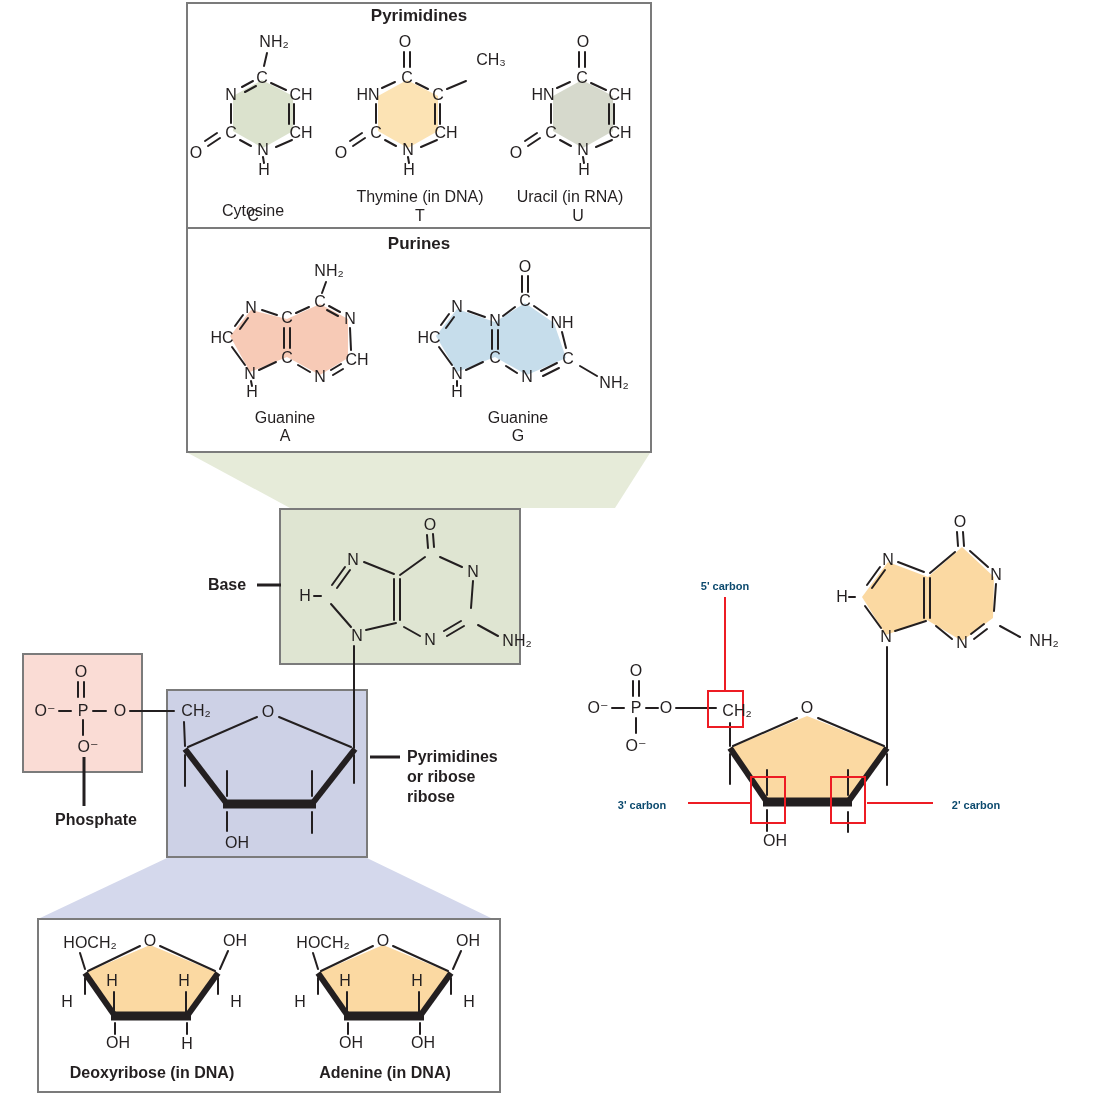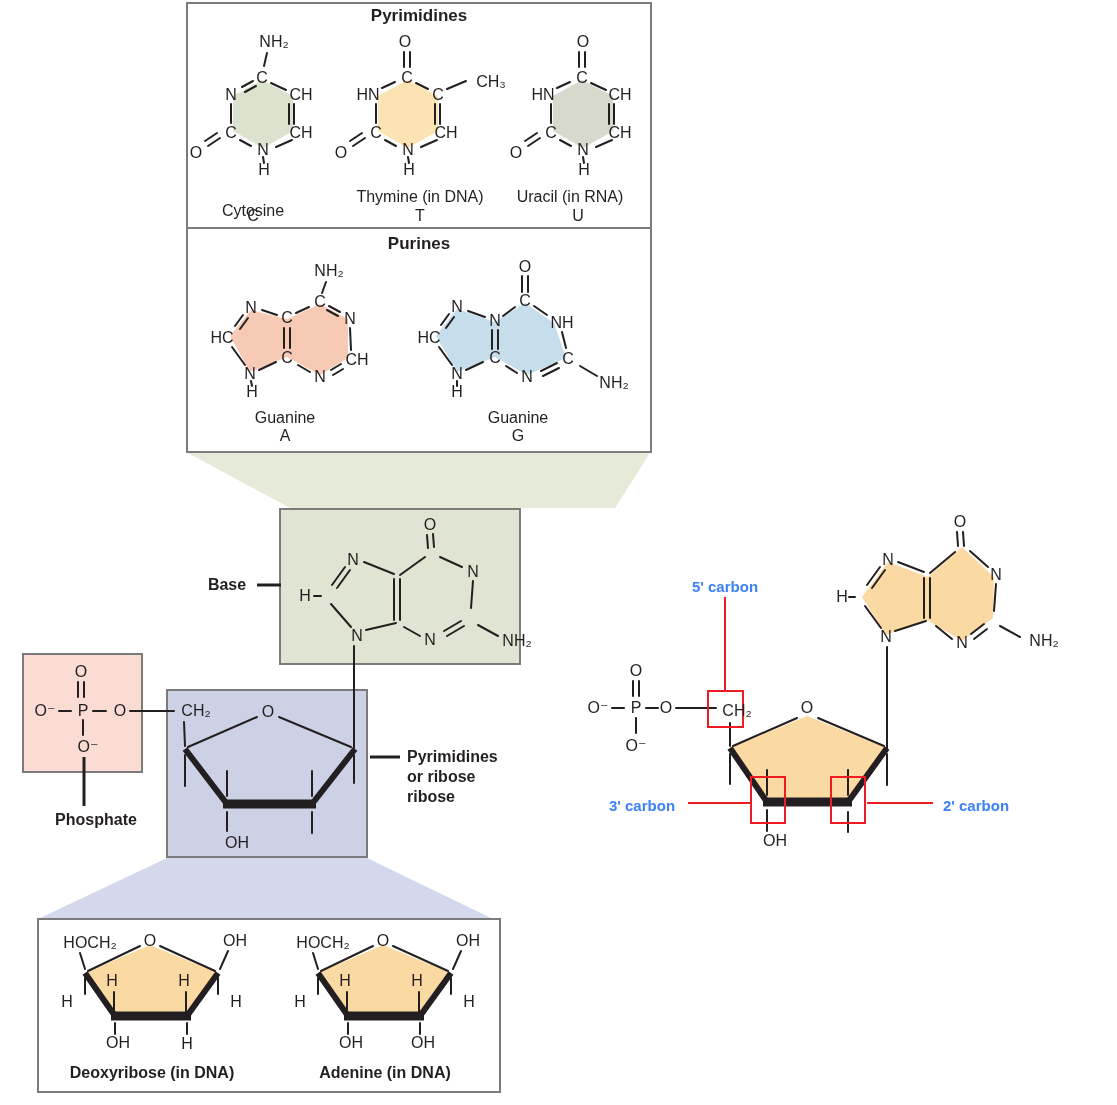--- a/index.html
+++ b/index.html
@@ -2,21 +2,21 @@
 <html><head>
 <meta charset="utf-8">
 <style>
   html,body{margin:0;padding:0;background:#fff}
   .stage{position:relative;width:1117px;height:1105px;background:#ffffff;
          font-family:"Liberation Sans","DejaVu Sans",sans-serif;color:#231f20;overflow:hidden}
   .stage svg{position:absolute;left:0;top:0}
   .t{position:absolute;transform:translate(-50%,-50%);white-space:nowrap;font-size:16px;line-height:1}
   .b{font-weight:bold}
   .ttl{font-size:17px;font-weight:bold}
-  .red{color:#3b82f6;font-size:15px;font-weight:bold}
+  .red{color:#0c4a6e;font-size:11px;font-weight:bold}
   .pl{transform:translate(0,-50%);font-weight:bold}
   .bd{stroke:#231f20;stroke-width:2;fill:none;stroke-linecap:round}
   .bd3{stroke:#231f20;stroke-width:3;fill:none;stroke-linecap:butt}
   .w6{stroke:#231f20;stroke-width:6;fill:none;stroke-linecap:butt}
   .w9{stroke:#231f20;stroke-width:9;fill:none;stroke-linecap:butt}
   .box{fill:#ffffff;stroke:#7b7b7b;stroke-width:2}
   .tb{stroke:#7b7b7b;stroke-width:2}
   .rd{stroke:#ed1c24;stroke-width:2;fill:none}
 </style>
 </head>
@@ -278,21 +278,21 @@
 <span class="t" style="left:231px;top:133px">C</span>
 <span class="t" style="left:263px;top:150px">N</span>
 <span class="t" style="left:264px;top:170px">H</span>
 <span class="t" style="left:196px;top:153px">O</span>
 <span class="t" style="left:253px;top:211px">Cytosine</span>
 <span class="t" style="left:253px;top:216px">C</span>
 
 <span class="t" style="left:405px;top:42px">O</span>
 <span class="t" style="left:368px;top:95px">HN</span>
 <span class="t" style="left:407px;top:78px">C</span>
-<span class="t" style="left:491px;top:82px">CH₃</span>
+<span class="t" style="left:491px;top:60px">CH₃</span>
 <span class="t" style="left:438px;top:95px">C</span>
 <span class="t" style="left:446px;top:133px">CH</span>
 <span class="t" style="left:376px;top:133px">C</span>
 <span class="t" style="left:408px;top:150px">N</span>
 <span class="t" style="left:409px;top:170px">H</span>
 <span class="t" style="left:341px;top:153px">O</span>
 <span class="t" style="left:420px;top:197px">Thymine (in DNA)</span>
 <span class="t" style="left:420px;top:216px">T</span>
 
 <span class="t" style="left:583px;top:42px">O</span>

